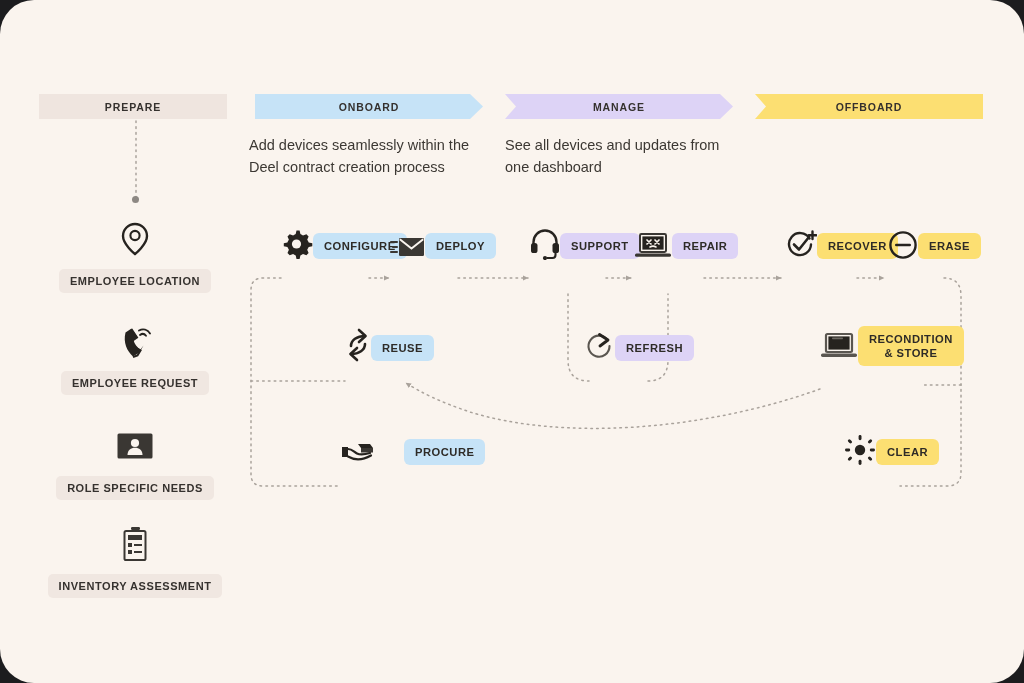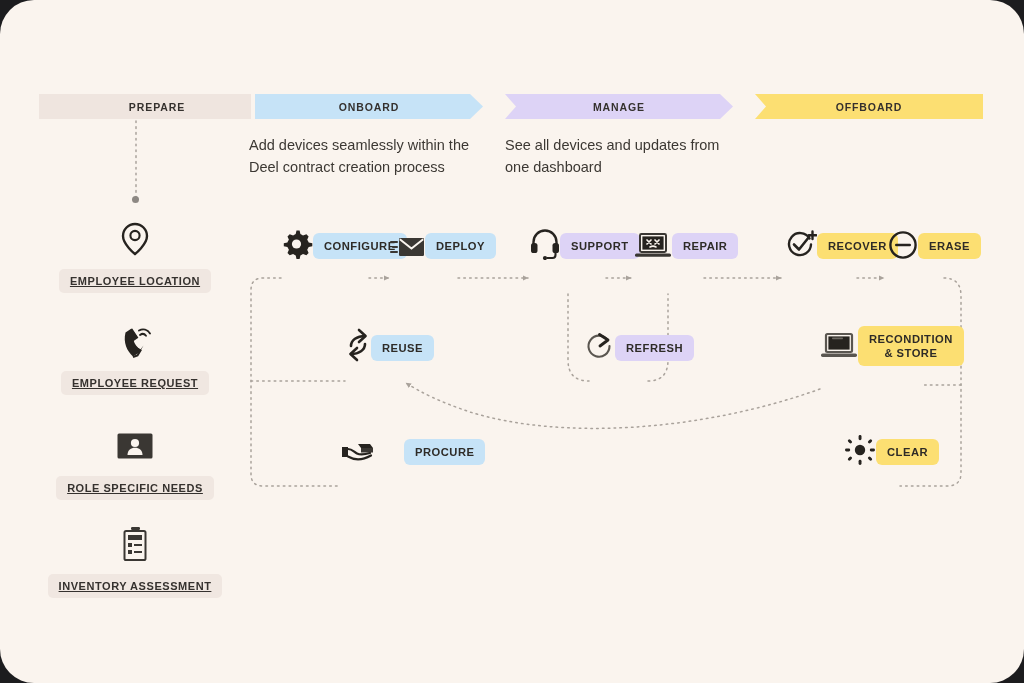--- a/index.html
+++ b/index.html
@@ -85,21 +85,20 @@
   .prep-chip {
     display: inline-block;
     background: #f0e7e1;
     border-radius: 5px;
     padding: 6px 11px 6px 11px;
     font-size: 11px;
     font-weight: bold;
     letter-spacing: 0.55px;
     color: #35312e;
     white-space: nowrap;
-    text-decoration: underline;
   }
 
   
   .node {
     position: absolute;
     display: flex;
     flex-direction: row;
     align-items: center;
   }
   .node-icon {
@@ -159,21 +158,21 @@
         <path d="M568,294 L568,360 Q568,381 589,381"></path>
         <path d="M648,381 Q668,381 668,360 L668,294"></path>
 
         <path d="M944,278 Q961,278 961,296 L961,473 Q961,486 947,486 L900,486"></path>
         <path d="M961,385 L922,385"></path>
 
         <path d="M820,389 C700,432 560,440 470,412 C440,402 420,392 406,383" marker-end="url(#ah)"></path>
       </g>
     </svg>
 
-    <div class="banner" style="left:39px; top:94px; width:188px;padding-left:24px;">
+    <div class="banner" style="left:39px; top:94px; width:188px;">
       <svg class="banner-bg" viewBox="0 0 188 25" preserveAspectRatio="none">
         <path d="M0,0 L188,0 L188,25 L0,25 z" fill="#efe5df"></path>
       </svg>
       <span class="banner-label">PREPARE</span>
     </div>
 
     <div class="banner" style="left:255px; top:94px; width:228px;">
       <svg class="banner-bg" viewBox="0 0 228 25" preserveAspectRatio="none">
         <path d="M0,0 L215,0 L228,12.5 L215,25 L0,25 z" fill="#c6e3f7"></path>
       </svg>

